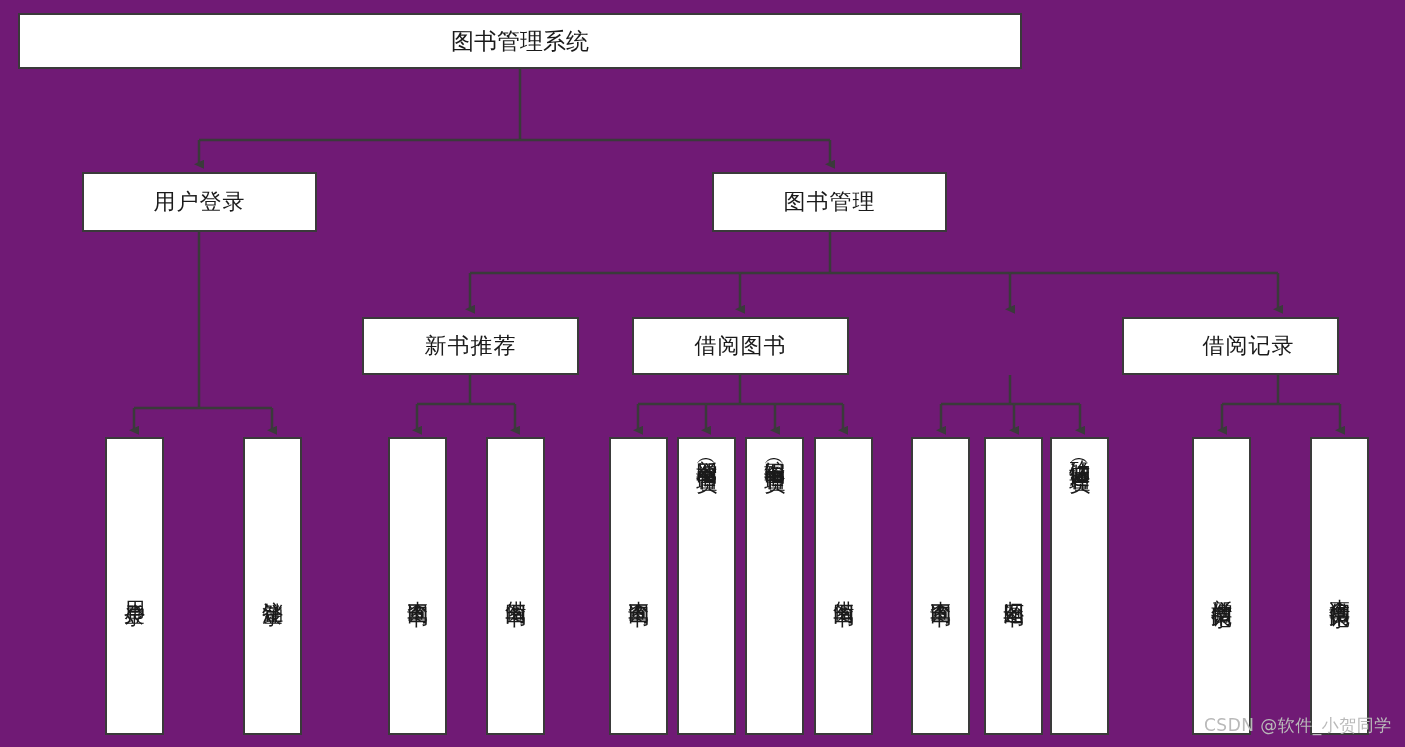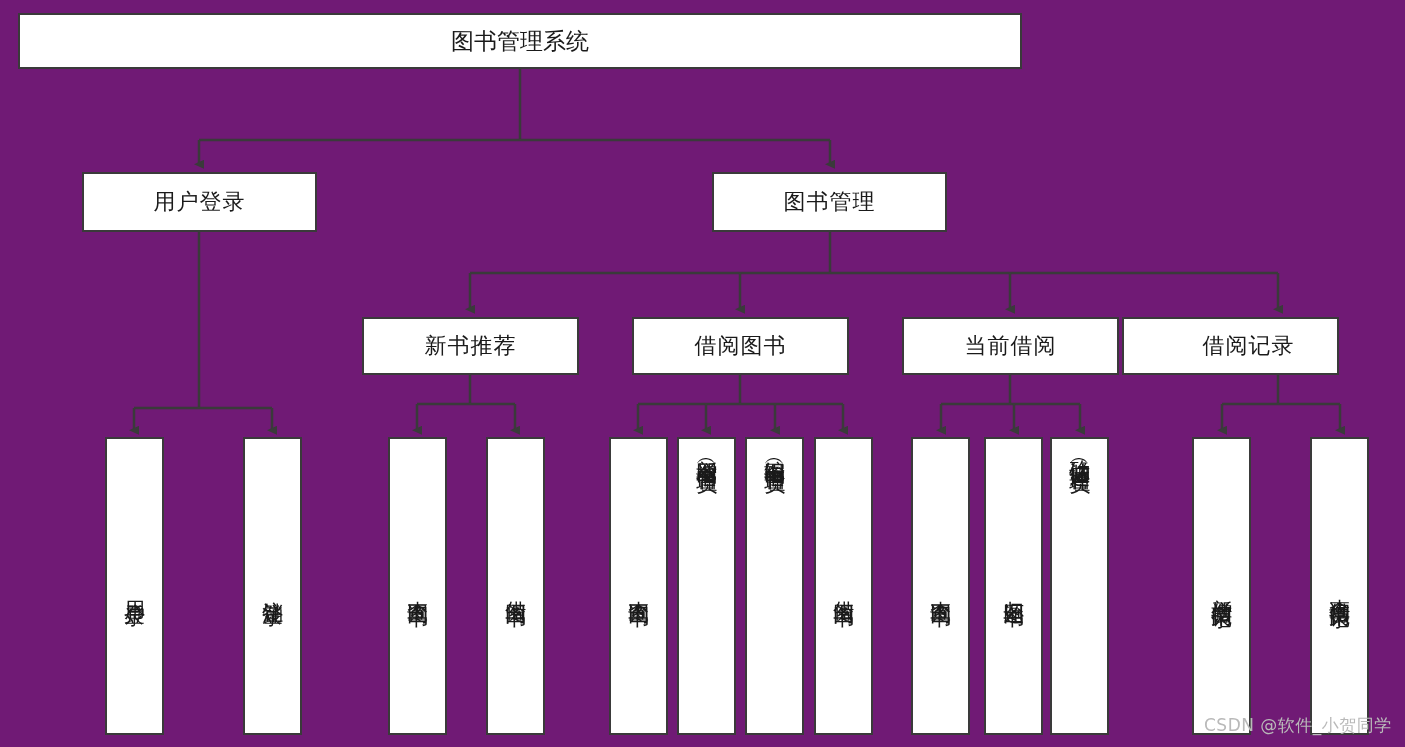--- a/index.html
+++ b/index.html
@@ -132,23 +132,20 @@
   <div class="node h" style="left:712px; top:172px; width:235px; height:60px;">
     <span>图书管理</span>
   </div>
 
   <div class="node h" style="left:362px; top:317px; width:217px; height:58px;justify-content:center;">
     <span>新书推荐</span>
   </div>
   <div class="node h" style="left:632px; top:317px; width:217px; height:58px;">
     <span>借阅图书</span>
   </div>
-  <div class="node h" style="left:902px; top:317px; width:217px; height:58px;">
-    <span>当前借阅</span>
-  </div>
   <div class="node h" style="left:1122px; top:317px; width:217px; height:58px;padding-left:36px;">
     <span>借阅记录</span>
   </div>
 
   <div class="node leaf center" style="left:105px; top:437px; width:59px; height:298px; align-items:center;">
     <span class="vtext">用户登录</span>
   </div>
   <div class="node leaf center" style="left:243px; top:437px; width:59px; height:298px; align-items:center;">
     <span class="vtext">注销登录</span>
   </div>

